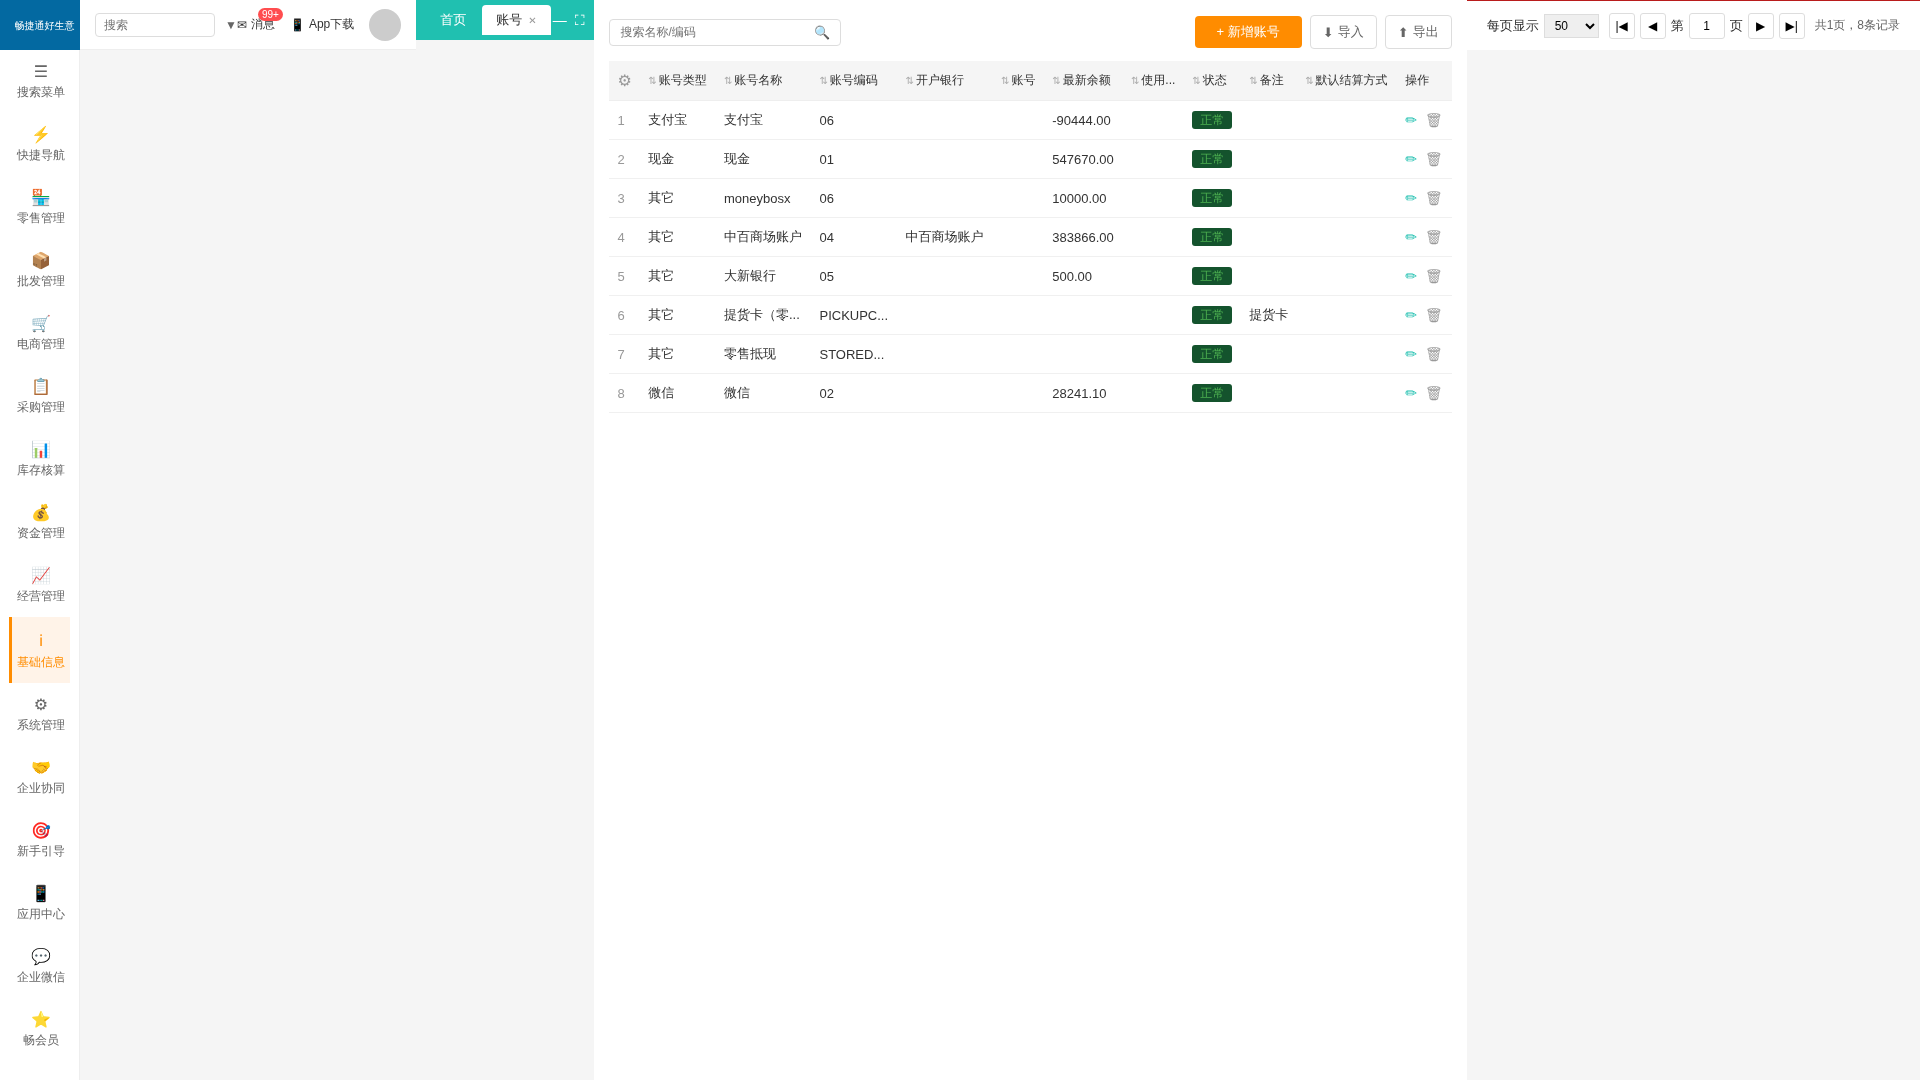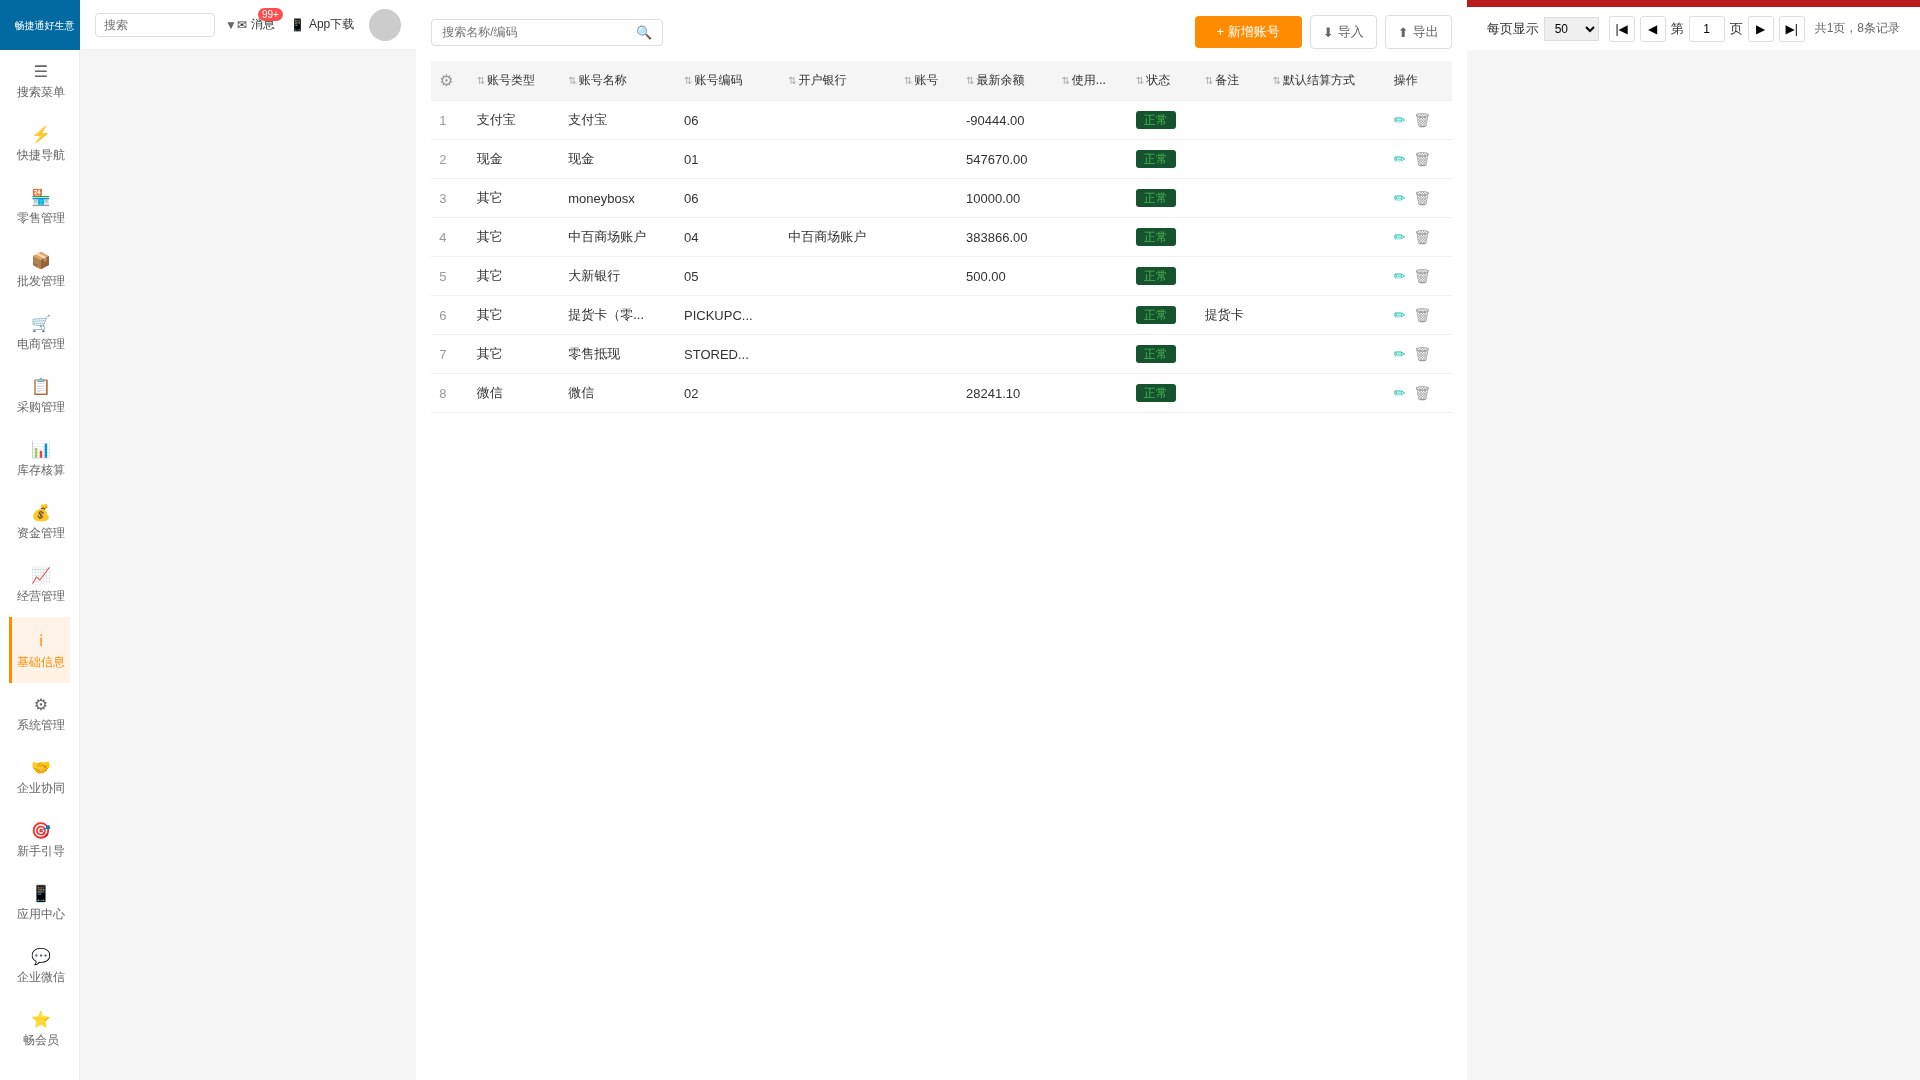--- a/index.html
+++ b/index.html
@@ -55,21 +55,21 @@
     th .sort { color: #aaa; font-size: 10px; margin-right: 2px; }
     td { padding: 10px 8px; font-size: 13px; color: #333; border-bottom: 1px solid #f0f0f0; white-space: nowrap; }
     .row-num { color: #999; }
     .status-badge { background: #14532d; color: #4caf50; border-radius: 3px; padding: 2px 8px; font-size: 12px; }
     .action-btns { display: flex; gap: 8px; align-items: center; }
     .action-edit { color: #20c0b0; cursor: pointer; font-size: 14px; }
     .action-delete { color: #999; cursor: pointer; font-size: 14px; }
     .gear-col { color: #999; font-size: 16px; cursor: pointer; }
 
     
-    .footer { height: 50px; background: #fff; border-top: 7px solid #b91c1c; display: flex; align-items: center; justify-content: flex-end; padding: 0 20px; gap: 10px; font-size: 13px; color: #333; }
+    .footer { height: 50px; background: #fff; border-top: 1px solid #b91c1c; display: flex; align-items: center; justify-content: flex-end; padding: 0 20px; gap: 10px; font-size: 13px; color: #333; }
     .per-page { display: flex; align-items: center; gap: 5px; }
     .per-page select { border: 1px solid #ddd; border-radius: 0; padding: 3px 6px; font-size: 12px; }
     .pagination { display: flex; align-items: center; gap: 5px; }
     .page-btn { width: 26px; height: 26px; border: 1px solid #ddd; border-radius: 3px; display: flex; align-items: center; justify-content: center; cursor: pointer; font-size: 12px; background: #fff; }
     .page-input { width: 36px; height: 26px; border: 1px solid #ddd; border-radius: 3px; text-align: center; font-size: 12px; }
     .page-info { color: #666; font-size: 12px; }
   </style>
 </head>
 <body>
 
@@ -162,20 +162,33 @@
         <span class="badge">99+</span>
       </div>
       <div class="topbar-download">
         <span>📱</span>
         <span>App下载</span>
       </div>
       <div class="topbar-avatar" style="background:#ccc;"></div>
     </div>
   </div>
 
+  <div class="tabbar">
+    <div class="tab home">
+      <span>首页</span>
+    </div>
+    <div class="tab active">
+      <span>账号</span>
+      <span class="tab-close">✕</span>
+    </div>
+    <div class="tab-expand">
+      <span style="cursor:pointer;">—</span>
+      <span style="cursor:pointer;">⛶</span>
+    </div>
+  </div>
 
   <div class="content">
 
     <div class="toolbar">
       <div class="search-box">
         <input style="border: none; outline: none; font-size: 12px; flex: 1 1 0%; color: rgb(153, 153, 153);" placeholder="搜索名称/编码">
         <span class="search-icon">🔍</span>
       </div>
       <div class="toolbar-right">
         <button class="btn-primary">+ 新增账号</button>

